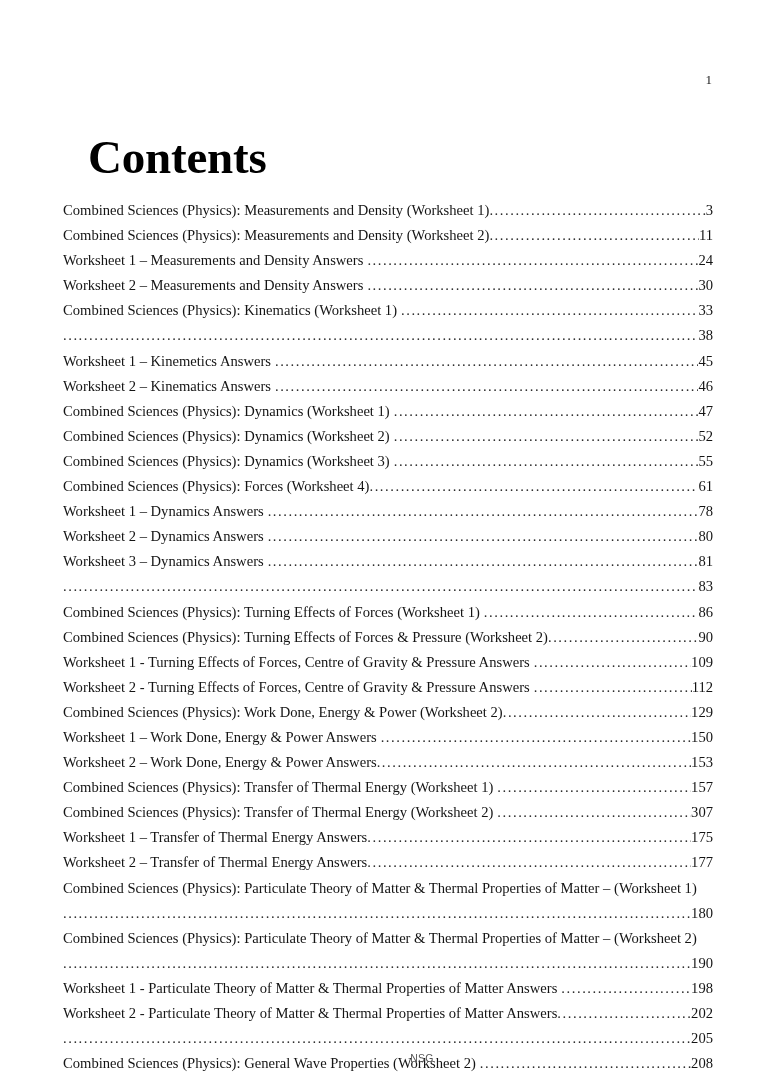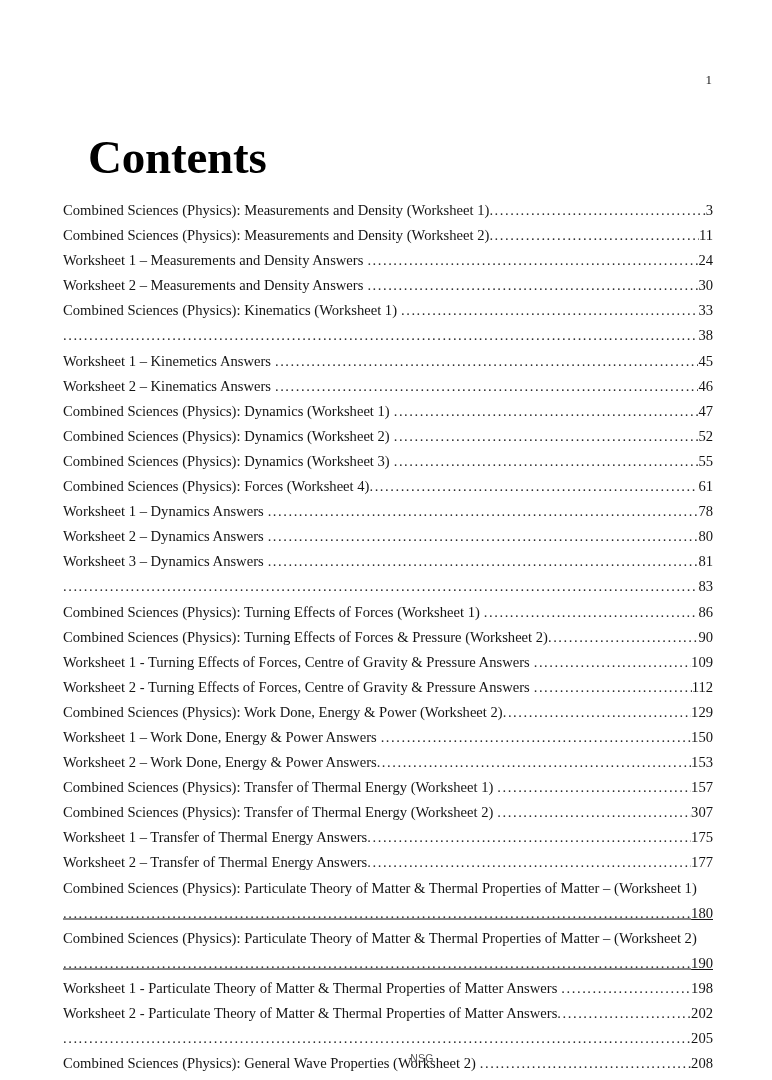--- a/index.html
+++ b/index.html
@@ -106,21 +106,20 @@
   .loose .entry-label { padding-right: 4px; }
 
   
   .toc-entry.wrapped .entry-text {
     display: block;
     white-space: normal;
     width: 100%;
   }
   .toc-entry.wrapped .entry-row {
     width: 100%;
-    text-decoration: underline;
   }
   .toc-entry.wrapped .entry-leader {
     letter-spacing: 1.55px;
   }
 
   
   .footer {
     position: absolute;
     bottom: 14px;
     left: 0;

